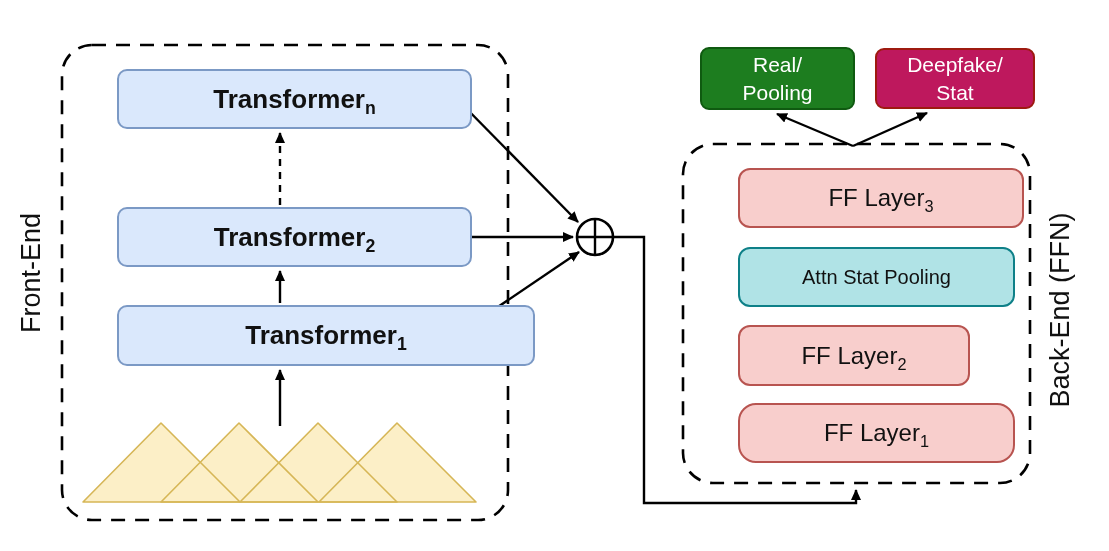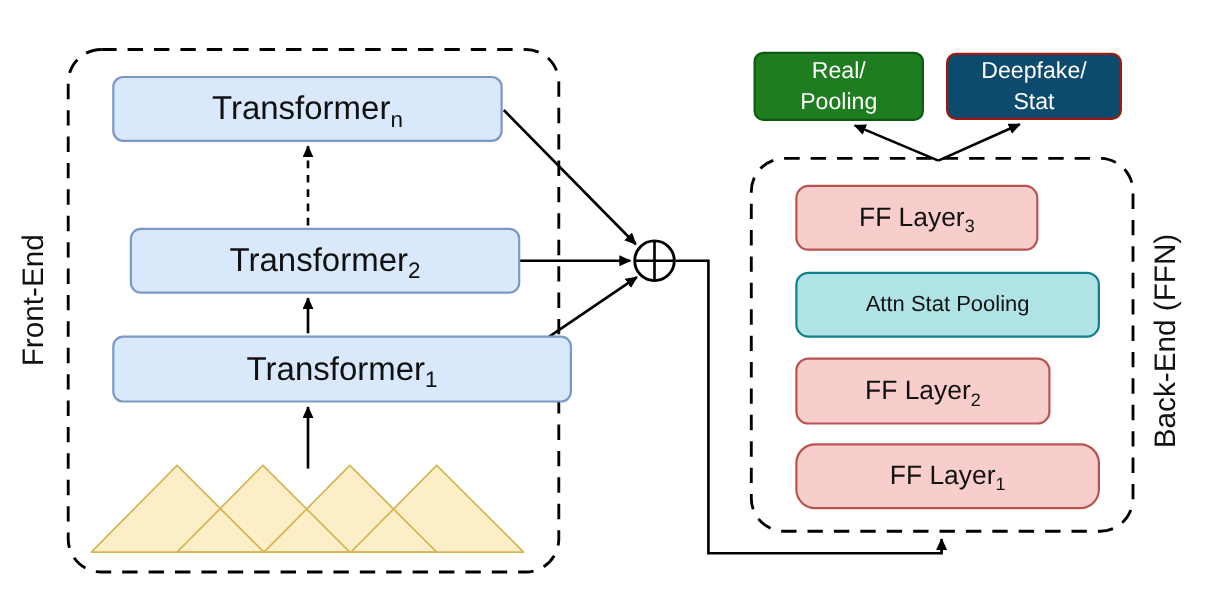--- a/index.html
+++ b/index.html
@@ -10,39 +10,41 @@
     font-family:"Liberation Sans", sans-serif;
     overflow:hidden;
   }
   svg.layer{position:absolute;left:0;top:0;width:1109px;height:551px;}
   .node{
     position:absolute;
     display:flex;align-items:center;justify-content:center;
     box-sizing:border-box;
     text-align:center;
     color:#111;
+    margin-left:15px;
   }
   .blue-box{
     background:#dae8fc;border:2px solid #7b99c5;border-radius:10px;
-    font-size:30px;
+    font-size:26px;
+    font-weight:bold;
   }
   .pink-box{
     background:#f8cecc;border:2px solid #b85450;border-radius:12px;
     font-size:24px;
   }
   .teal-box{
     background:#b0e3e6;border:2px solid #0e8088;border-radius:12px;
     font-size:20px;
   }
   .green-box{
     background:#1d7d1f;border:2px solid #0f5a10;border-radius:9px;
     font-size:21px;color:#ffffff;line-height:1.32;
   }
   .red-box{
-    background:#0c4a6e;border:2px solid #9e1a10;border-radius:9px;
+    background:#be185d;border:2px solid #9e1a10;border-radius:9px;
     font-size:21px;color:#ffffff;line-height:1.32;
   }
   .node sub{font-size:0.68em;line-height:0;}
   .side-label{
     position:absolute;
     font-size:27px;color:#111;white-space:nowrap;
     transform:translate(-50%,-50%) rotate(-90deg);
   }
   .cnn-label{
     position:absolute;
@@ -99,39 +101,39 @@
     <line x1="853" y1="146" x2="777" y2="114" stroke="#000" stroke-width="2.4" marker-end="url(#arrow)"></line>
     <line x1="853" y1="146" x2="927" y2="113" stroke="#000" stroke-width="2.4" marker-end="url(#arrow)"></line>
   </svg>
 
   <div class="side-label" style="left:31px;top:273px;">Front-End</div>
 
   <div class="node blue-box" style="left:102px;top:69px;width:355px;height:60px;">
     <span><span>Transformer</span><sub>n</sub></span>
   </div>
 
-  <div class="node blue-box" style="left:118px;top:207px;width:355px;height:60px;">
+  <div class="node blue-box" style="left:102px;top:207px;width:355px;height:60px;">
     <span><span>Transformer</span><sub>2</sub></span>
   </div>
 
   <div class="node blue-box" style="left:102px;top:305px;width:418px;height:61px;">
     <span><span>Transformer</span><sub>1</sub></span>
   </div>
 
 
   <div class="node green-box" style="left:685px;top:47px;width:155px;height:63px;">
     <span><span>Real/</span><br><span>Pooling</span></span>
   </div>
   <div class="node red-box" style="left:860px;top:48px;width:160px;height:61px;">
     <span><span>Deepfake/</span><br><span>Stat</span></span>
   </div>
 
   <div class="side-label" style="left:1060px;top:310px;">Back-End (FFN)</div>
 
-  <div class="node pink-box" style="left:723px;top:168px;width:221px;height:60px;">
+  <div class="node pink-box" style="left:723px;top:168px;width:286px;height:60px;">
     <span><span>FF Layer</span><sub>3</sub></span>
   </div>
 
   <div class="node teal-box" style="left:723px;top:247px;width:277px;height:60px;">
     <span><span>Attn Stat Pooling</span><sub></sub></span>
   </div>
 
   <div class="node pink-box" style="left:723px;top:325px;width:232px;height:61px;">
     <span><span>FF Layer</span><sub>2</sub></span>
   </div>

